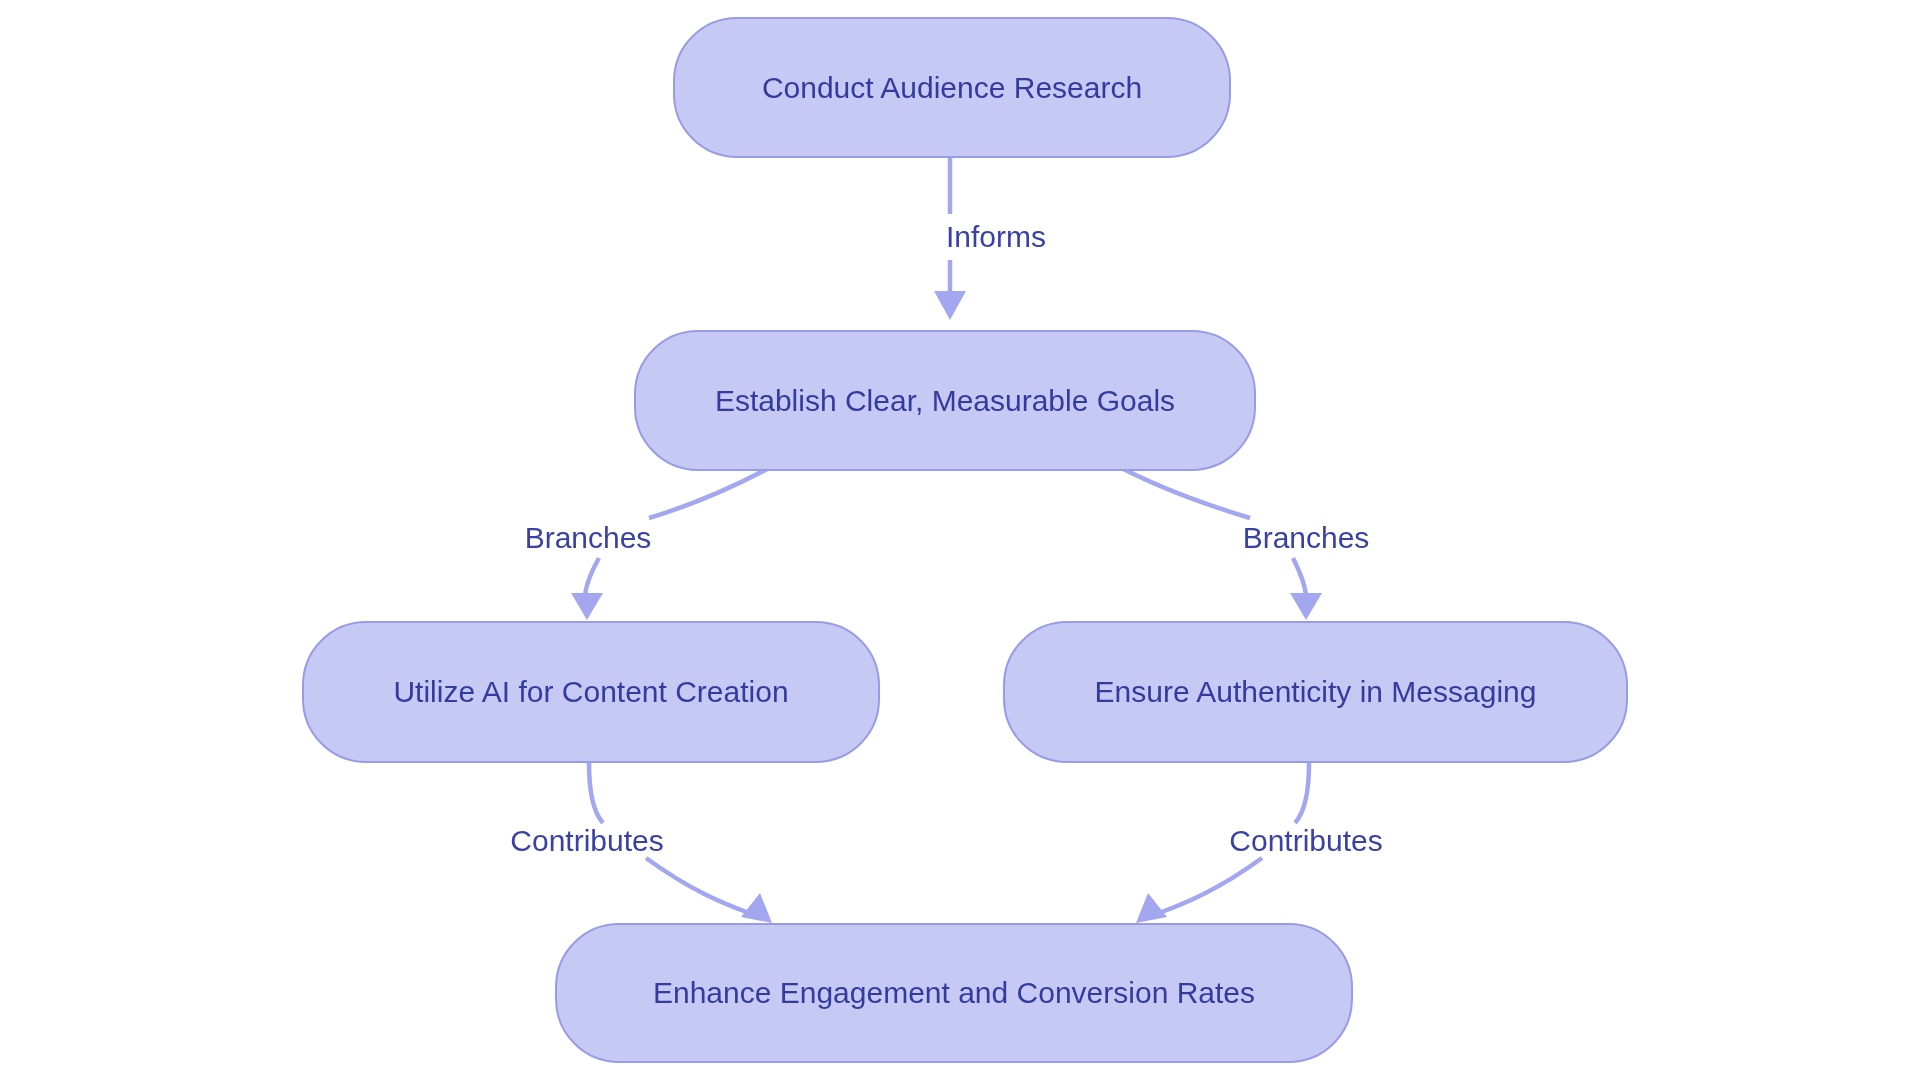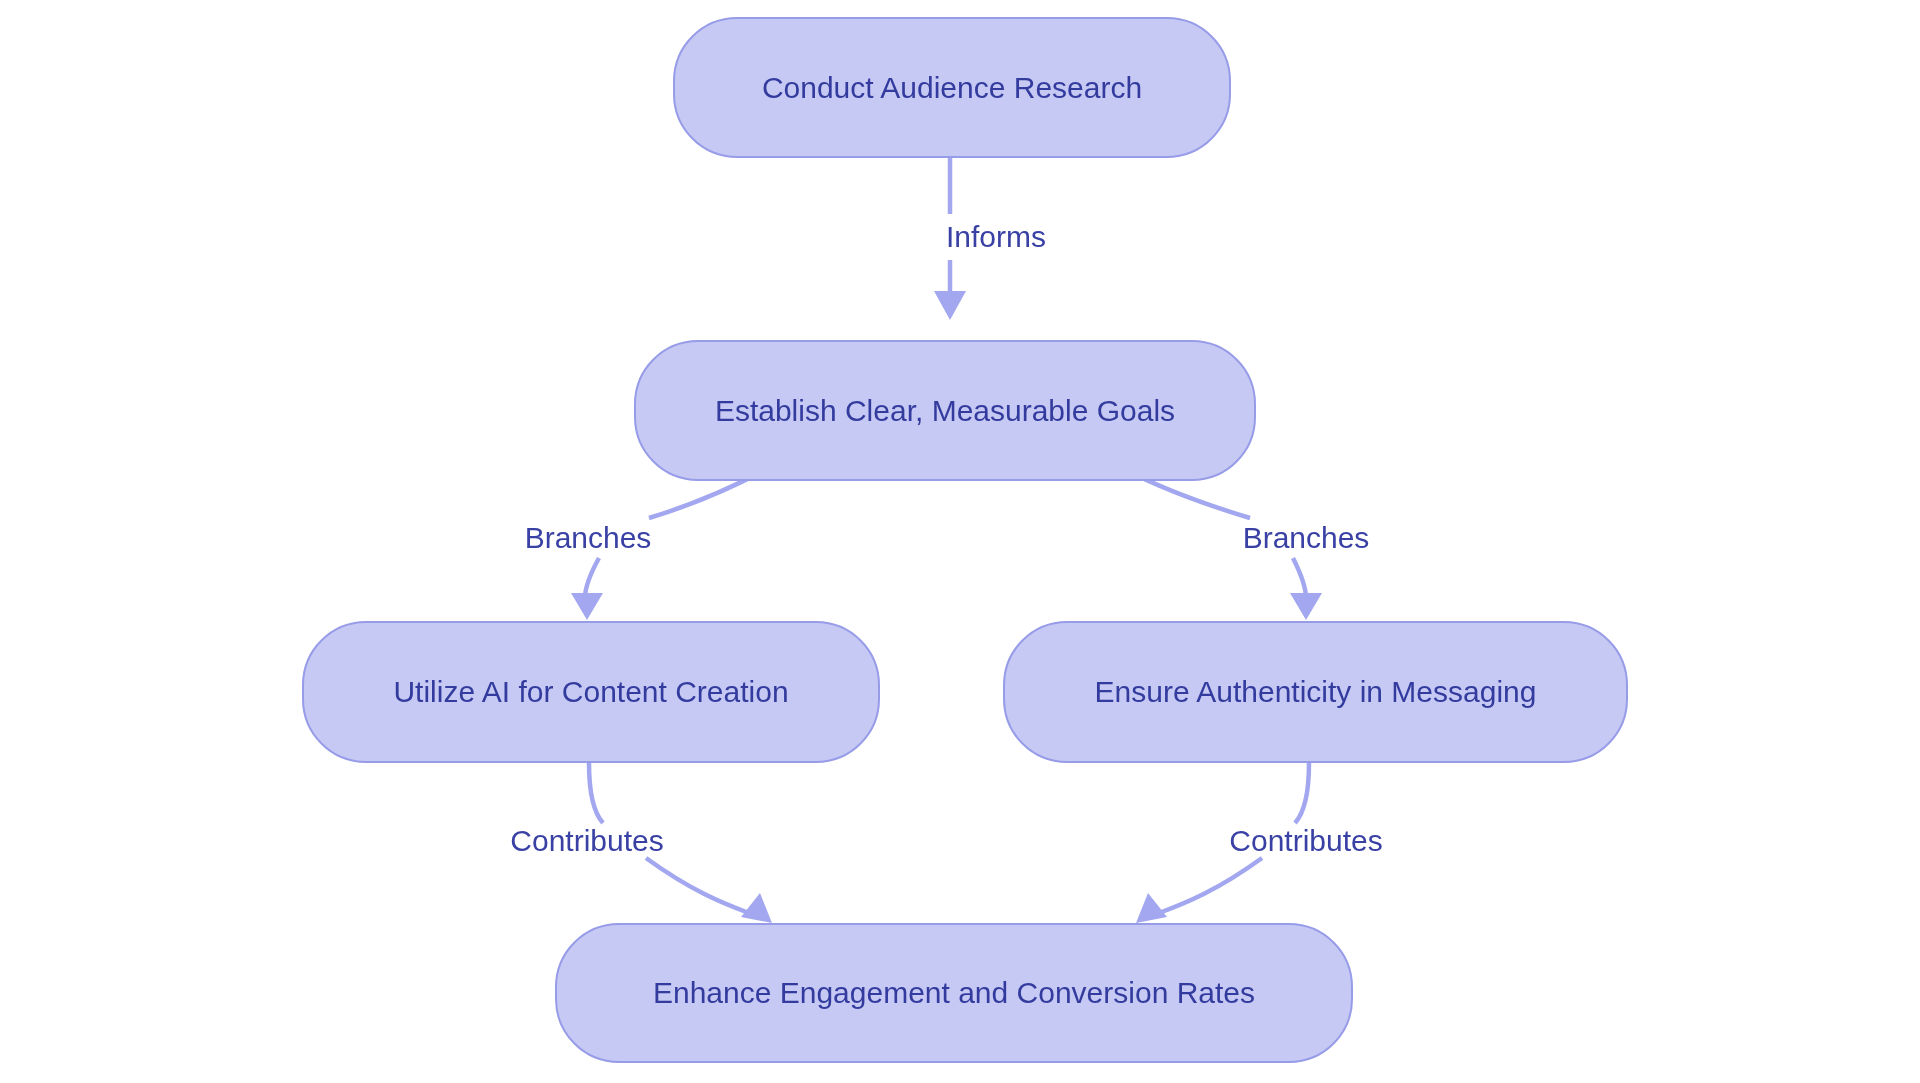--- a/index.html
+++ b/index.html
@@ -42,21 +42,21 @@
     display: flex;
     align-items: center;
     justify-content: center;
     text-align: center;
     color: #333c9e;
     font-size: 30px;
     line-height: 1.2;
     padding: 0 20px;
   }
   .node-1 { left: 673px; top: 17px;  width: 558px; height: 141px; }
-  .node-2 { left: 634px; top: 340px; width: 622px; height: 141px; }
+  .node-2 { left: 634px; top: 330px; width: 622px; height: 141px; }
   .node-3 { left: 302px; top: 621px; width: 578px; height: 142px; }
   .node-4 { left: 1003px; top: 621px; width: 625px; height: 142px; }
   .node-5 { left: 555px; top: 923px; width: 798px; height: 140px; }
   .edge-label {
     position: absolute;
     transform: translate(-50%, -50%);
     color: #3a41a5;
     font-size: 30px;
     white-space: nowrap;
     background: transparent;

